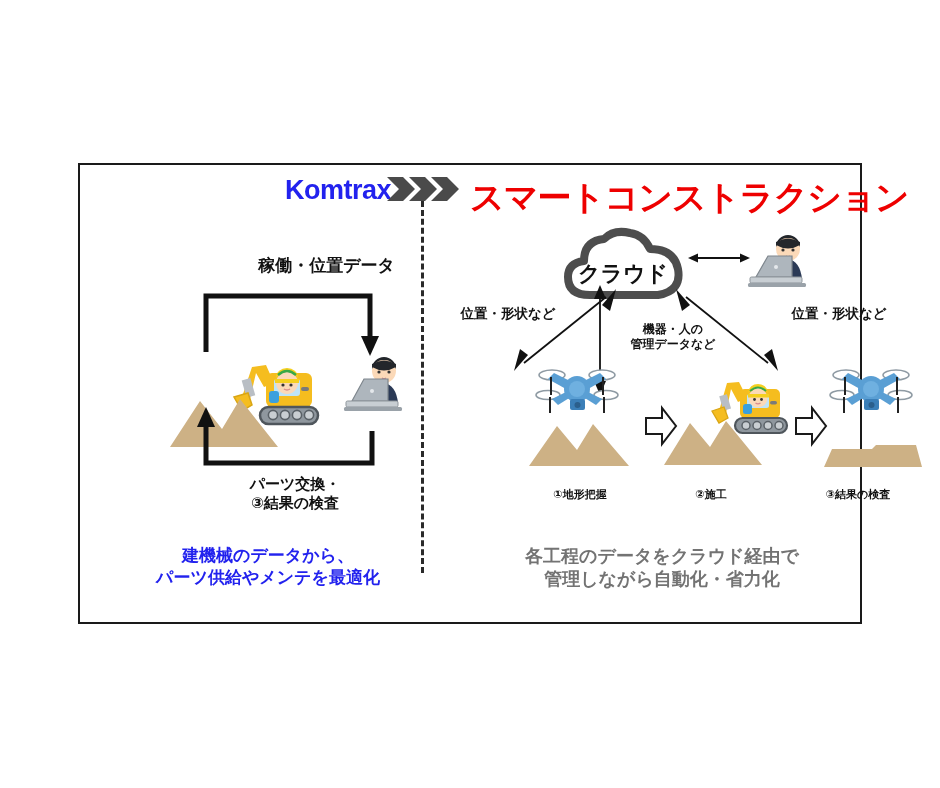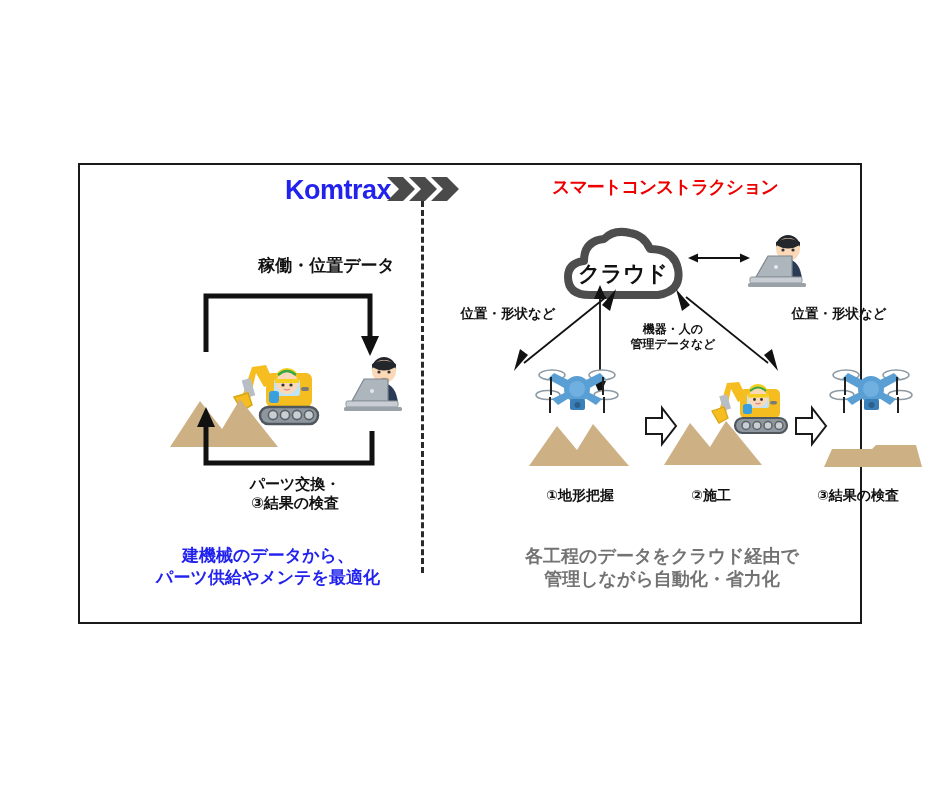--- a/index.html
+++ b/index.html
@@ -36,21 +36,21 @@
     left: 118px; top: 10px; width: 280px;
     text-align: center;
     font-size: 27px;
     font-weight: bold;
     color: #2222ee;
     letter-spacing: -0.5px;
   }
   #smart-title {
     left: 390px; top: 10px; width: 390px;
     text-align: center;
-    font-size: 18px;
+    font-size: 34px;
     font-weight: bold;
     color: #ee0000;
     letter-spacing: -1px;
     white-space: nowrap;
   }
   #chevrons {
     left: 305px; top: 9px; width: 80px; height: 30px;
   }
   
   #divider {
@@ -104,21 +104,21 @@
   #drone-1 { left: 456px; top: 200px; width: 82px; height: 52px; }
   #dirt-1 { left: 447px; top: 255px; width: 104px; height: 48px; }
   #step-arrow-1 { left: 564px; top: 240px; width: 34px; height: 42px; }
   #excavator-2 { left: 625px; top: 208px; width: 88px; height: 64px; }
   #dirt-2 { left: 582px; top: 250px; width: 102px; height: 52px; }
   #step-arrow-2 { left: 714px; top: 240px; width: 34px; height: 42px; }
   #drone-3 { left: 750px; top: 200px; width: 82px; height: 52px; }
   #dirt-3 { left: 740px; top: 276px; width: 104px; height: 28px; }
 
   .step-label {
-    font-size: 14px;
+    font-size: 11px;
     font-weight: bold;
     color: #111111;
     text-align: center;
   }
   #step-label-1 { left: 425px; top: 322px; width: 150px; }
   #step-label-2 { left: 566px; top: 322px; width: 130px; }
   #step-label-3 { left: 688px; top: 322px; width: 180px; }
 
   #caption-right {
     left: 392px; top: 380px; width: 380px;

